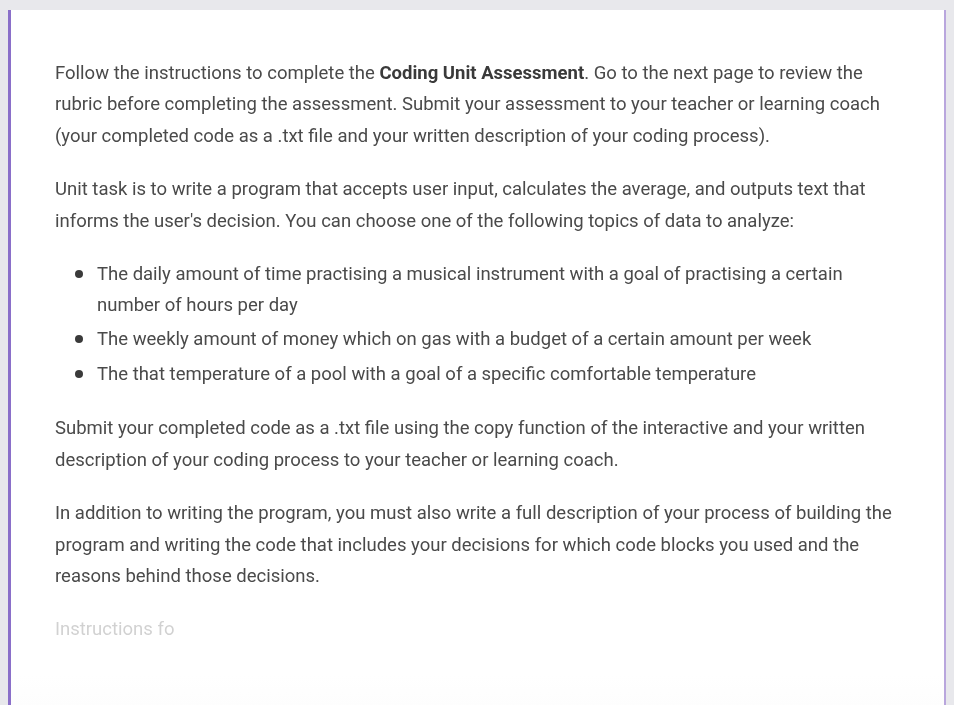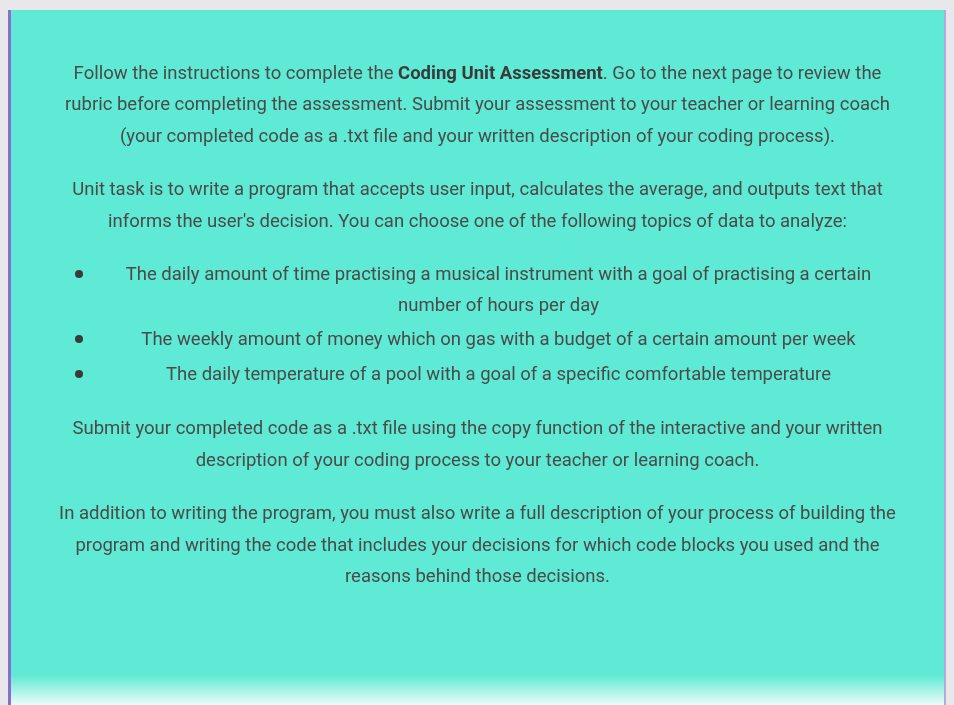--- a/index.html
+++ b/index.html
@@ -3,30 +3,29 @@
 <meta charset="utf-8">
 <style>
   * { box-sizing: border-box; margin: 0; padding: 0; }
   html, body { width: 954px; height: 705px; overflow: hidden; }
   body {
     background: #e8e8ec;
     font-family: -apple-system, BlinkMacSystemFont, "Segoe UI", Roboto, "Helvetica Neue", Arial, sans-serif;
     padding: 10px 8px 0 8px;
   }
   .page {
-    background: #5eead4;
+    background: #ffffff;
     border-left: 3px solid #8a6fc9;
     border-right: 2px solid #b9a6dd;
     padding: 48px 44px 20px 44px;
     min-height: 100%;
     color: #4a4a4a;
     font-size: 18.5px;
     line-height: 1.7;
     position: relative;
-    text-align: center;
   }
   .para { margin-bottom: 22px; }
   .bold { font-weight: 700; color: #3a3a3a; }
   ul.topics {
     list-style: none;
     padding: 0 0 0 14px;
     margin: 0 0 24px 0;
   }
   ul.topics li {
     position: relative;
@@ -60,22 +59,23 @@
 
   <p class="para">
     <span>Follow the instructions to complete the </span><span class="bold">Coding Unit Assessment</span><span>. Go to the next page to review the rubric before completing the assessment. Submit your assessment to your teacher or learning coach (your completed code as a .txt file and your written description of your coding process).</span>
   </p>
 
   <p class="para">Unit task is to write a program that accepts user input, calculates the average, and outputs text that informs the user's decision. You can choose one of the following topics of data to analyze:</p>
 
   <ul class="topics">
     <li>The daily amount of time practising a musical instrument with a goal of practising a certain number of hours per day</li>
     <li>The weekly amount of money which on gas with a budget of a certain amount per week</li>
-    <li>The daily temperature of a pool with a goal of a specific comfortable temperature</li>
+    <li>The that temperature of a pool with a goal of a specific comfortable temperature</li>
   </ul>
 
   <p class="para">Submit your completed code as a .txt file using the copy function of the interactive and your written description of your coding process to your teacher or learning coach.</p>
 
   <p class="para">In addition to writing the program, you must also write a full description of your process of building the program and writing the code that includes your decisions for which code blocks you used and the reasons behind those decisions.</p>
 
+  <p class="cutoff">Instructions fo</p>
 
   <div class="fade"></div>
 </div>
 
 </body></html>

